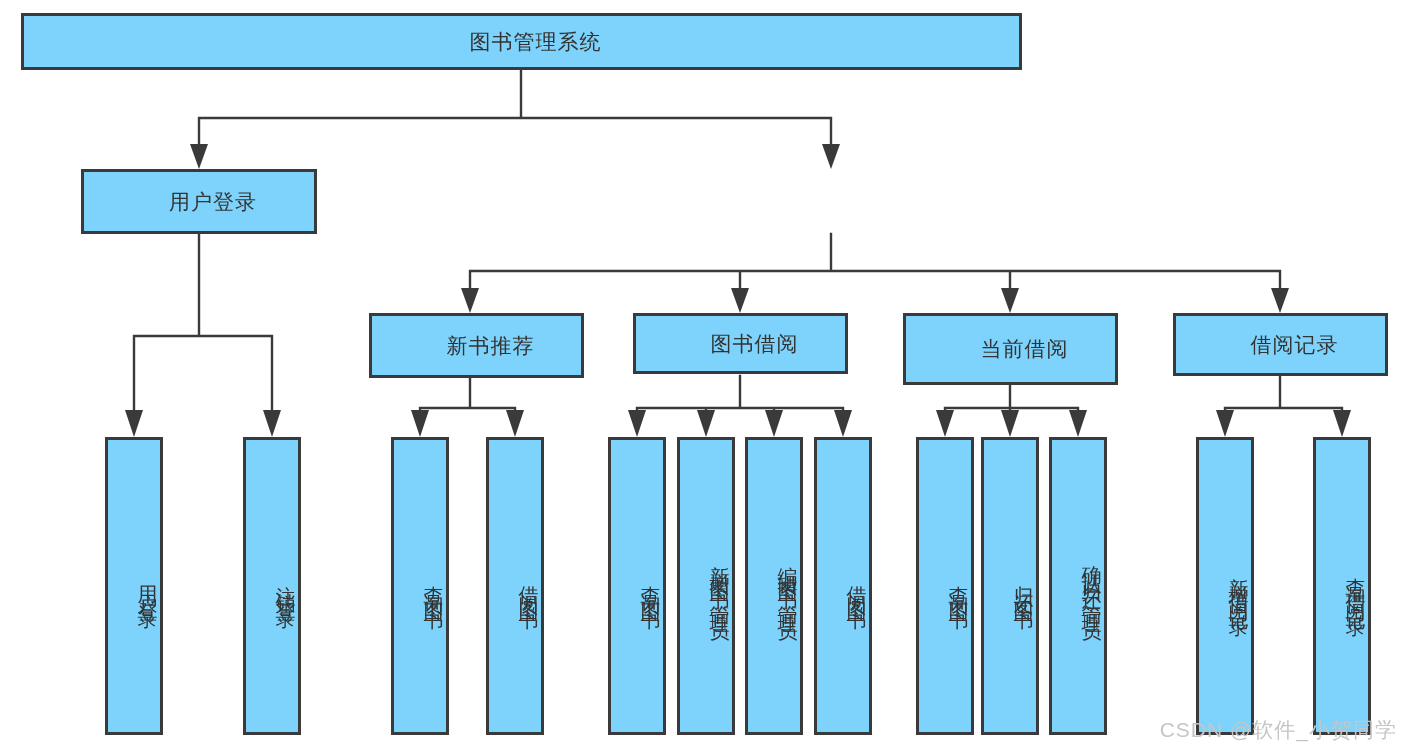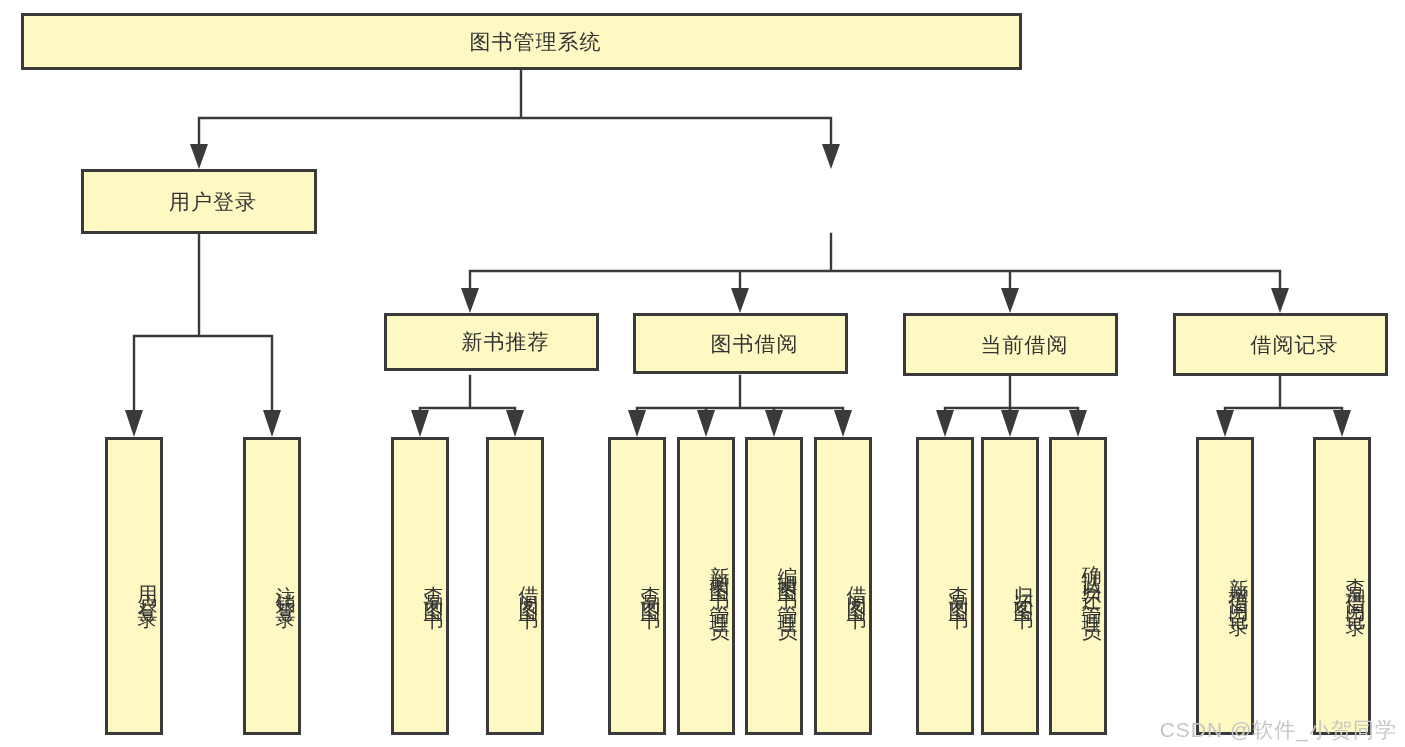--- a/index.html
+++ b/index.html
@@ -8,21 +8,21 @@
     background:var(--background,#fff);
     font-family:"Liberation Sans","DejaVu Sans",sans-serif;
     overflow:hidden;
   }
   svg.connectors{position:absolute;left:0;top:0;display:block;}
   .cline{fill:none;stroke:var(--line,#3a3a3a);stroke-width:2.4;stroke-linecap:square;}
   .arrowhead{fill:var(--line,#3a3a3a);stroke:none;}
   .box{
     position:absolute;box-sizing:border-box;
     border:3px solid var(--border,#3a3a3a);
-    background:#fef9c3;color:var(--text,#333);
+    background:#7dd3fc;color:var(--text,#333);
     display:flex;align-items:center;justify-content:center;padding-left:28px;
   }
   .box.h{font-size:21px;letter-spacing:1px;white-space:nowrap;}
   .box.v{
     writing-mode:vertical-rl;text-orientation:mixed;
     font-size:20px;letter-spacing:8px;line-height:1;
   }
   .watermark{
     position:absolute;right:8px;bottom:3px;
     font-size:21px;letter-spacing:1px;
@@ -81,23 +81,23 @@
       <path class="cline" d="M1280 376 V408 M1225 408 H1342 M1225 408 V412 M1342 408 V412"></path>
       <polygon class="arrowhead" points="1216,410 1234,410 1225,437"></polygon>
       <polygon class="arrowhead" points="1333,410 1351,410 1342,437"></polygon>
     </g>
   </svg>
 
   <div class="box h" style="left:21px;top:13px;width:1001px;height:57px">图书管理系统</div>
 
   <div class="box h" style="left:81px;top:169px;width:236px;height:65px">用户登录</div>
 
-  <div class="box h" style="left:384px;top:313px;width:215px;height:58px">新书推荐</div>
+  <div class="box h" style="left:369px;top:313px;width:215px;height:65px">新书推荐</div>
   <div class="box h" style="left:633px;top:313px;width:215px;height:61px">图书借阅</div>
-  <div class="box h" style="left:903px;top:313px;width:215px;height:63px">当前借阅</div>
+  <div class="box h" style="left:903px;top:313px;width:215px;height:72px">当前借阅</div>
   <div class="box h" style="left:1173px;top:313px;width:215px;height:63px">借阅记录</div>
 
   <div class="box v" style="left:105px;top:437px;width:58px;height:298px">用户登录</div>
   <div class="box v" style="left:243px;top:437px;width:58px;height:298px">注销登录</div>
 
   <div class="box v" style="left:391px;top:437px;width:58px;height:298px">查询图书</div>
   <div class="box v" style="left:486px;top:437px;width:58px;height:298px">借阅图书</div>
 
   <div class="box v" style="left:608px;top:437px;width:58px;height:298px">查询图书</div>
   <div class="box v" style="left:677px;top:437px;width:58px;height:298px">新增图书（管理员）</div>

